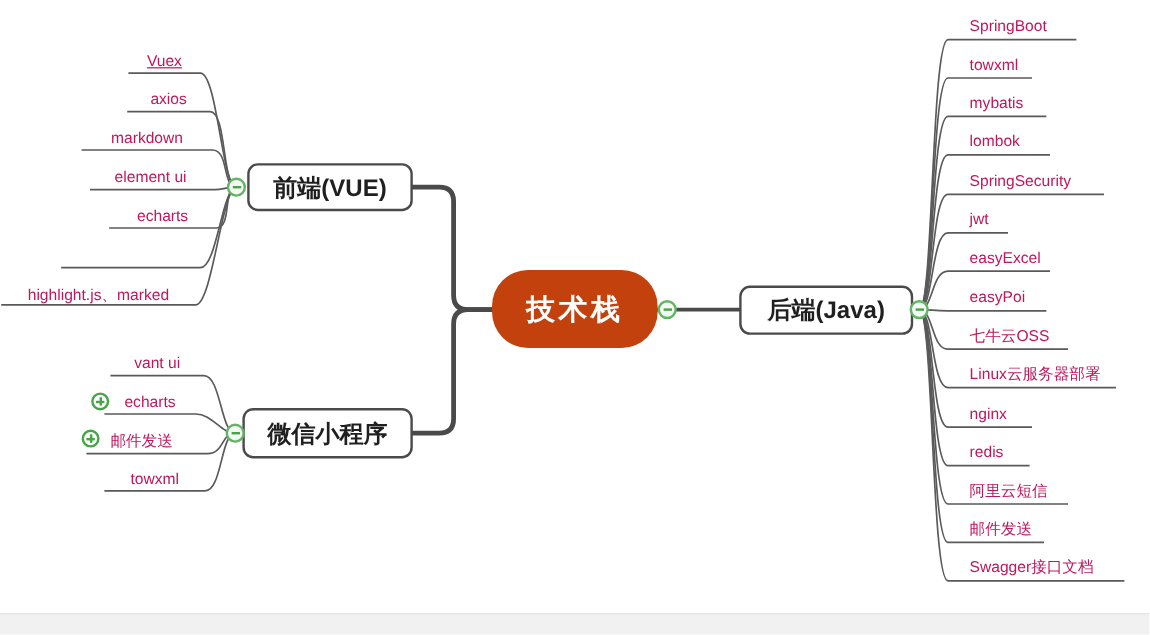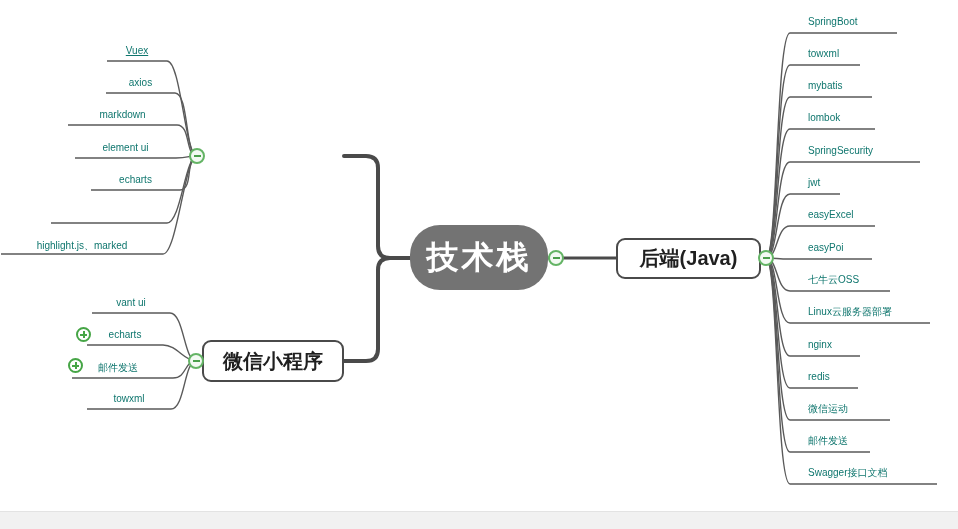--- a/index.html
+++ b/index.html
@@ -34,38 +34,38 @@
     color: #1f1f1f;
     white-space: nowrap;
     cursor: pointer;
   }
   .node-front  { left: 206px; top: 136px; width: 138px; height: 40px; }
   .node-wechat { left: 202px; top: 340px; width: 142px; height: 42px; }
   .node-back   { left: 616px; top: 238px; width: 145px; height: 41px; }
   .node-root {
     position: absolute;
     left: 410px; top: 225px; width: 138px; height: 65px;
-    background: #737373;
+    background: #c2410c;
     border: none;
     border-radius: 30px;
     display: flex; align-items: center; justify-content: center;
     color: #ffffff;
     font-weight: bold;
-    font-size: 32px;
+    font-size: 24px;
     letter-spacing: 3px;
     white-space: nowrap;
     cursor: pointer;
     font-family: Liberation Serif, serif;
   }
   .leaf {
     position: absolute;
     height: 18px;
     line-height: 18px;
-    font-size: 10px;
-    color: #0f766e;
+    font-size: 13px;
+    color: #be185d;
     white-space: nowrap;
     cursor: pointer;
   }
   .leaf.ctr { text-align: center; }
   .collapse {
     position: absolute;
     width: 16px; height: 16px;
     border: 2px solid #64b465;
     border-radius: 50%;
     background: #f3faf3;
@@ -133,20 +133,23 @@
     <path class="wire-leaf" d="M766,258 C778,258 776,356 790,356 L860,356"></path>
     <path class="wire-leaf" d="M766,258 C778,258 776,388 790,388 L858,388"></path>
     <path class="wire-leaf" d="M766,258 C778,258 776,420 790,420 L890,420"></path>
     <path class="wire-leaf" d="M766,258 C778,258 776,452 790,452 L870,452"></path>
     <path class="wire-leaf" d="M766,258 C778,258 776,484 790,484 L937,484"></path>
   </svg>
 
   <div class="node-root">
     <span>技术栈</span>
   </div>
+  <div class="node node-front">
+    <span>前端(VUE)</span>
+  </div>
   <div class="node node-back">
     <span>后端(Java)</span>
   </div>
   <div class="node node-wechat">
     <span>微信小程序</span>
   </div>
 
   <div class="collapse" style="left:189px; top:148px;">
       <span class="bar"></span>
     </div>
@@ -186,18 +189,18 @@
   <span class="leaf" style="left:808px; top:77px;">mybatis</span>
   <span class="leaf" style="left:808px; top:109px;">lombok</span>
   <span class="leaf" style="left:808px; top:142px;">SpringSecurity</span>
   <span class="leaf" style="left:808px; top:174px;">jwt</span>
   <span class="leaf" style="left:808px; top:206px;">easyExcel</span>
   <span class="leaf" style="left:808px; top:239px;">easyPoi</span>
   <span class="leaf" style="left:808px; top:271px;">七牛云OSS</span>
   <span class="leaf" style="left:808px; top:303px;">Linux云服务器部署</span>
   <span class="leaf" style="left:808px; top:336px;">nginx</span>
   <span class="leaf" style="left:808px; top:368px;">redis</span>
-  <span class="leaf" style="left:808px; top:400px;">微信运动</span>
+  <span class="leaf" style="left:808px; top:400px;">阿里云短信</span>
   <span class="leaf" style="left:808px; top:432px;">邮件发送</span>
   <span class="leaf" style="left:808px; top:464px;">Swagger接口文档</span>
 
   <div class="bottom-bar"></div>
 </div>
 
 </body></html>

